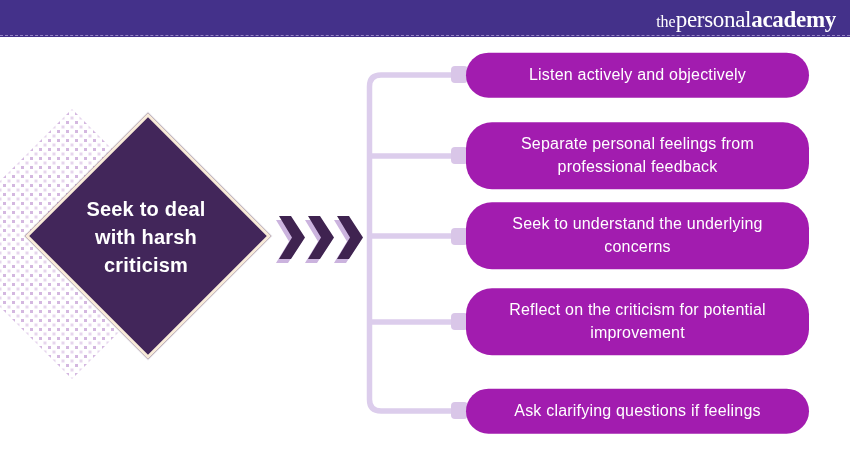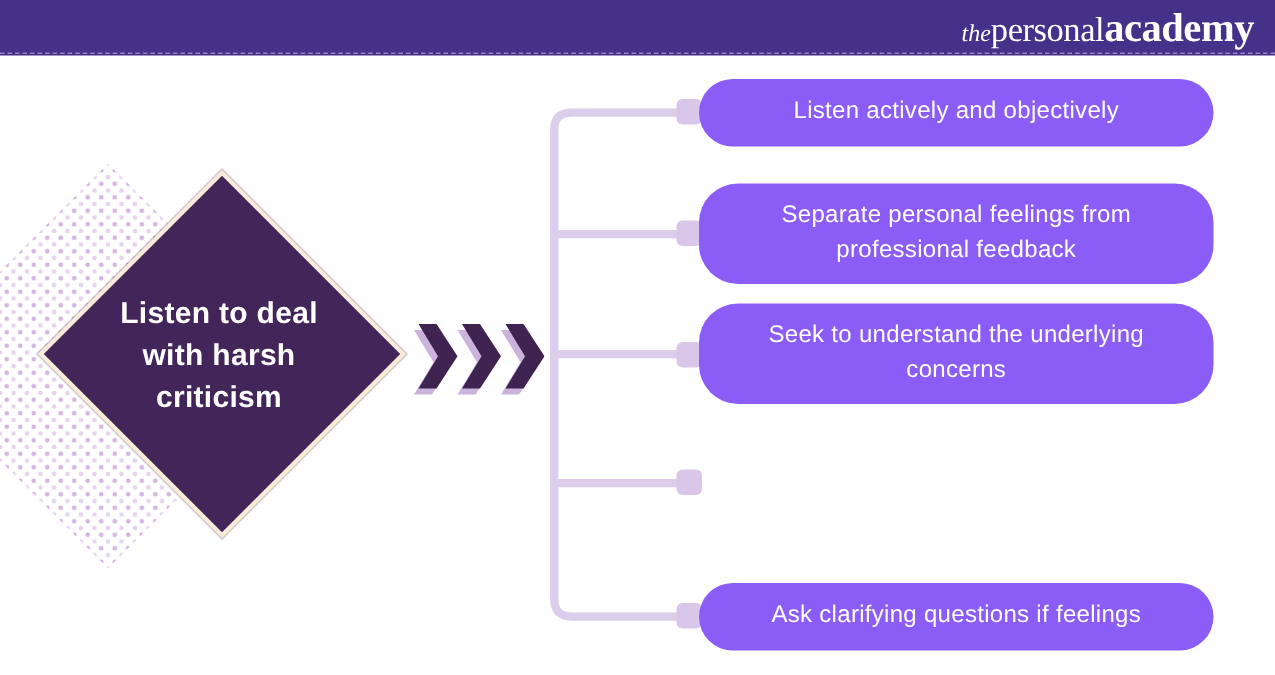--- a/index.html
+++ b/index.html
@@ -3,23 +3,23 @@
 <meta charset="utf-8">
 <style>
   html,body{margin:0;padding:0;}
   body{font-family:"Liberation Sans",sans-serif;background:#ffffff;}
   .canvas{position:relative;width:850px;height:450px;background:#ffffff;overflow:hidden;}
 
   
   .header{position:absolute;left:0;top:0;width:850px;height:37px;background:#44318A;}
   .header::after{content:"";position:absolute;left:0;right:0;bottom:1px;border-bottom:1px dashed rgba(216,200,240,.55);}
   .logo{position:absolute;right:14px;top:50%;transform:translateY(-50%);color:#ffffff;font-family:"Liberation Serif",serif;white-space:nowrap;line-height:1;}
-  .logo .the{font-style:italic;font-size:16px;font-weight:400;}
+  .logo .the{font-size:16px;font-weight:400;}
   .logo .knowledge{font-size:23px;font-weight:400;letter-spacing:-.3px;}
-  .logo .academy{font-size:27px;font-weight:700;letter-spacing:-.3px;}
+  .logo .academy{font-size:23px;font-weight:700;letter-spacing:-.3px;}
 
   
   .dots{position:absolute;left:-63px;top:109px;width:270px;height:270px;
     clip-path:polygon(50% 0,100% 50%,50% 100%,0 50%);
     background-image:
       radial-gradient(circle,rgba(176,124,198,.55) 1.5px,transparent 1.7px),
       radial-gradient(circle,rgba(176,124,198,.32) 1.5px,transparent 1.7px);
     background-size:9px 9px,9px 9px;
     background-position:0 0,4.5px 4.5px;}
 
@@ -30,40 +30,40 @@
   
   .chevrons{position:absolute;left:271px;top:214px;}
 
   
   .connector{position:absolute;left:0;top:0;}
   .node{position:absolute;left:451px;width:17px;height:17px;border-radius:4px;background:#D9C6E8;}
   .n1{top:66px;} .n2{top:147px;} .n3{top:228px;} .n4{top:313px;} .n5{top:402px;}
 
   
   .pill{position:absolute;left:466px;width:343px;min-height:44px;box-sizing:border-box;
-    background:#8b5cf6;border-radius:26px;display:flex;align-items:center;justify-content:center;
+    background:#a21caf;border-radius:26px;display:flex;align-items:center;justify-content:center;
     text-align:center;color:#ffffff;font-size:16px;font-weight:500;line-height:1.42;
     padding:11px 24px;transform:translateY(-50%);letter-spacing:.2px;}
   .s1{top:75px;} .s2{top:156px;} .s3{top:236px;} .s4{top:322px;} .s5{top:411px;}
 </style>
 </head>
 <body>
 
 <div class="canvas">
 
   <div class="header">
     <div class="logo">
       <span class="the">the</span><span class="knowledge">personal</span><span class="academy">academy</span>
     </div>
   </div>
 
   <div class="dots"></div>
 
   <div class="diamond"></div>
-  <div class="diamond-label">Listen to deal with harsh criticism</div>
+  <div class="diamond-label">Seek to deal with harsh criticism</div>
 
   <svg class="chevrons" width="92" height="50" viewBox="0 0 92 50">
     <g transform="translate(1,5)">
       <path d="M4,1 L16,1 L30,22.5 L16,44 L4,44 L17,22.5 Z" fill="#CBB3DE"></path>
       <path d="M33,1 L45,1 L59,22.5 L45,44 L33,44 L46,22.5 Z" fill="#CBB3DE"></path>
       <path d="M62,1 L74,1 L88,22.5 L74,44 L62,44 L75,22.5 Z" fill="#CBB3DE"></path>
     </g>
     <g transform="translate(4,1)">
       <path d="M4,1 L16,1 L30,22.5 L16,44 L4,44 L17,22.5 Z" fill="#3F2350"></path>
       <path d="M33,1 L45,1 L59,22.5 L45,44 L33,44 L46,22.5 Z" fill="#3F2350"></path>
@@ -80,15 +80,16 @@
 
   <div class="node n1"></div>
   <div class="node n2"></div>
   <div class="node n3"></div>
   <div class="node n4"></div>
   <div class="node n5"></div>
 
   <div class="pill s1">Listen actively and objectively</div>
   <div class="pill s2">Separate personal feelings from professional feedback</div>
   <div class="pill s3">Seek to understand the underlying concerns</div>
+  <div class="pill s4">Reflect on the criticism for potential improvement</div>
   <div class="pill s5">Ask clarifying questions if feelings</div>
 
 </div>
 
 </body></html>

